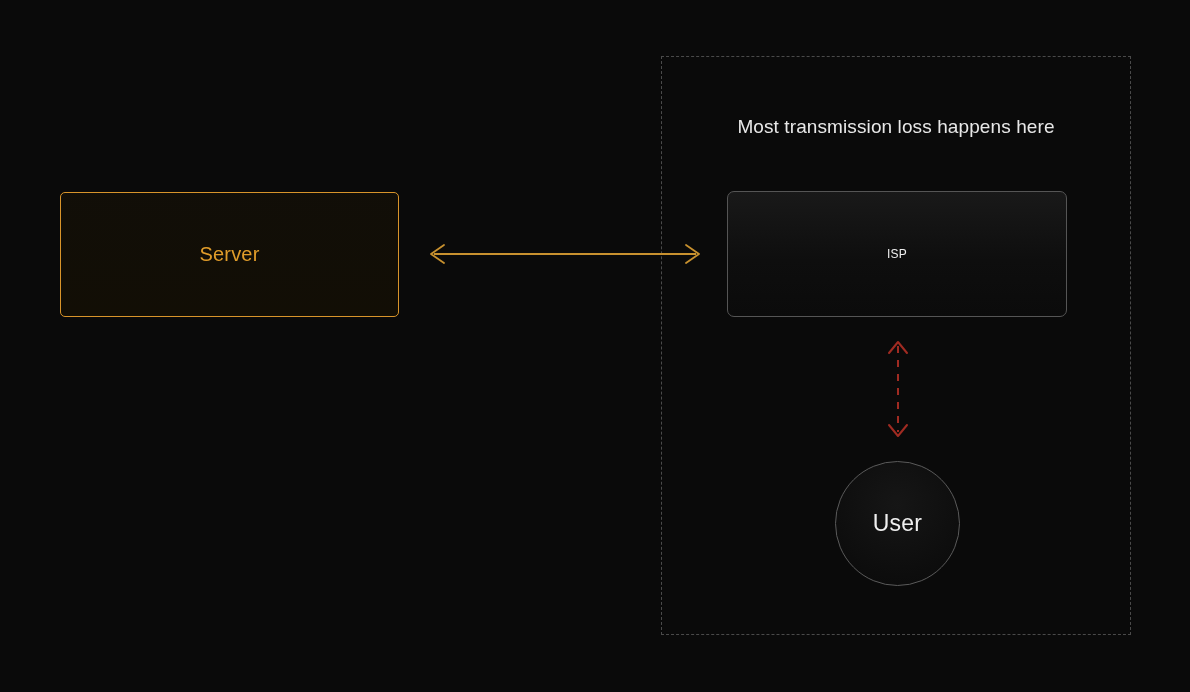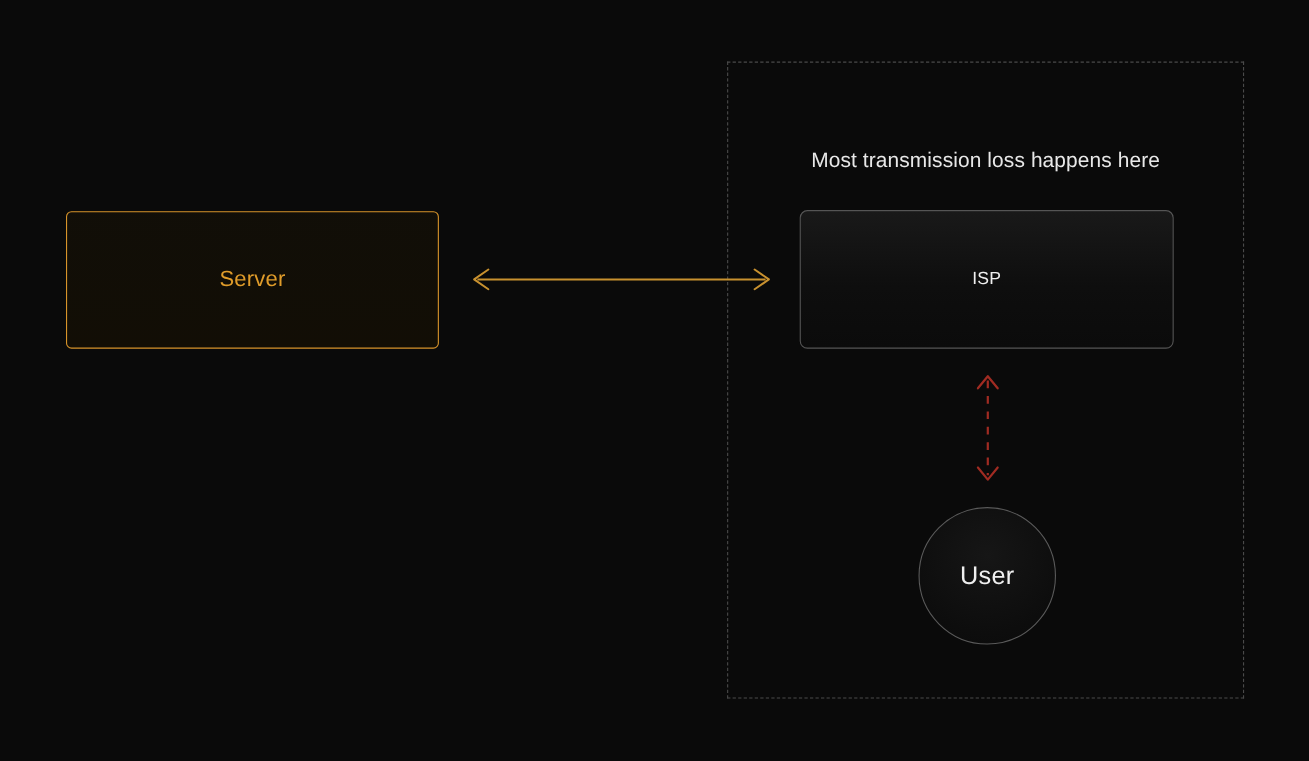--- a/index.html
+++ b/index.html
@@ -36,21 +36,20 @@
   .zone-caption {
     position: absolute;
     left: 661px;
     top: 116px;
     width: 470px;
     text-align: center;
     font-size: 19px;
     letter-spacing: 0.1px;
     color: #e8e8e8;
     white-space: nowrap;
-    margin-top: 20px;
   }
 
   
   .server-node {
     position: absolute;
     left: 60px;
     top: 192px;
     width: 339px;
     height: 125px;
     box-sizing: border-box;
@@ -76,21 +75,21 @@
     height: 126px;
     box-sizing: border-box;
     border: 1px solid #555555;
     border-radius: 7px;
     background: linear-gradient(180deg, #191919 0%, #0e0e0e 55%, #0b0b0b 100%);
     display: flex;
     align-items: center;
     justify-content: center;
   }
   .isp-label {
-    font-size: 16px;
+    font-size: 12px;
     color: #efefef;
     letter-spacing: 0.2px;
   }
 
   
   .user-node {
     position: absolute;
     left: 835px;
     top: 461px;
     width: 125px;

